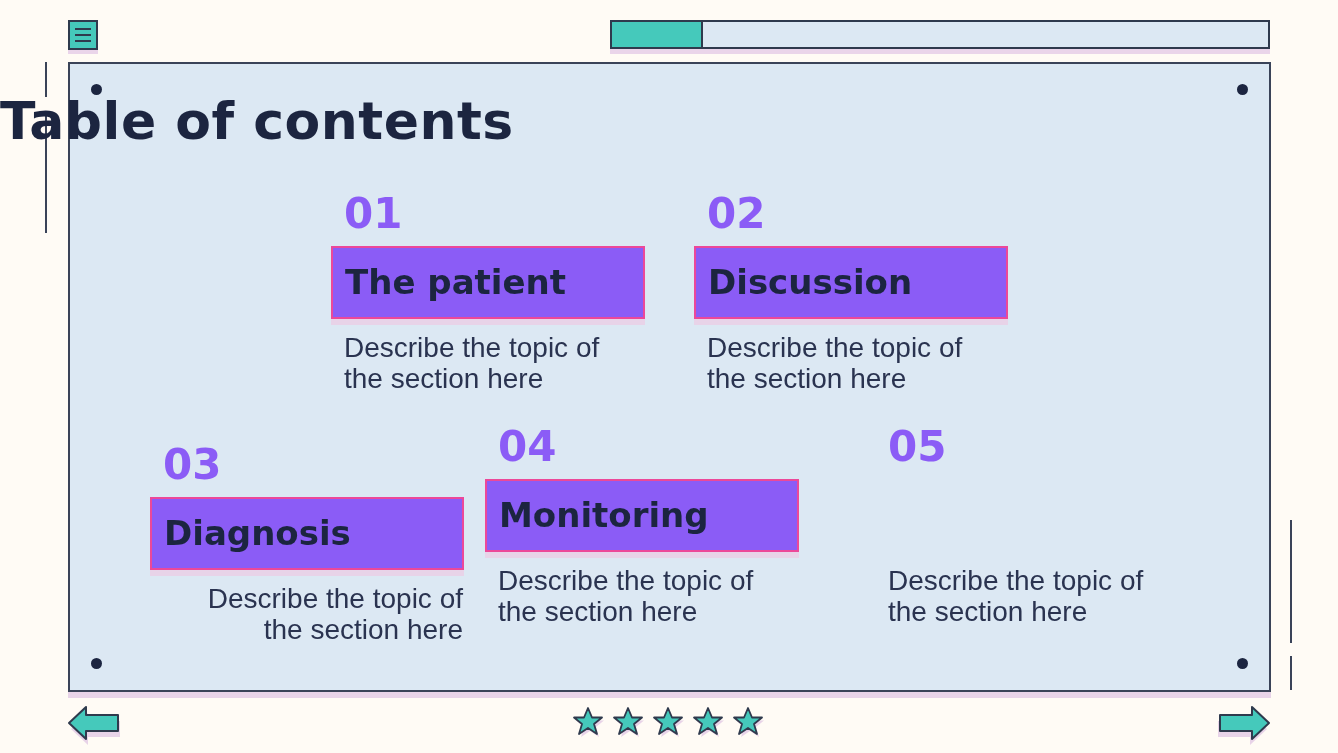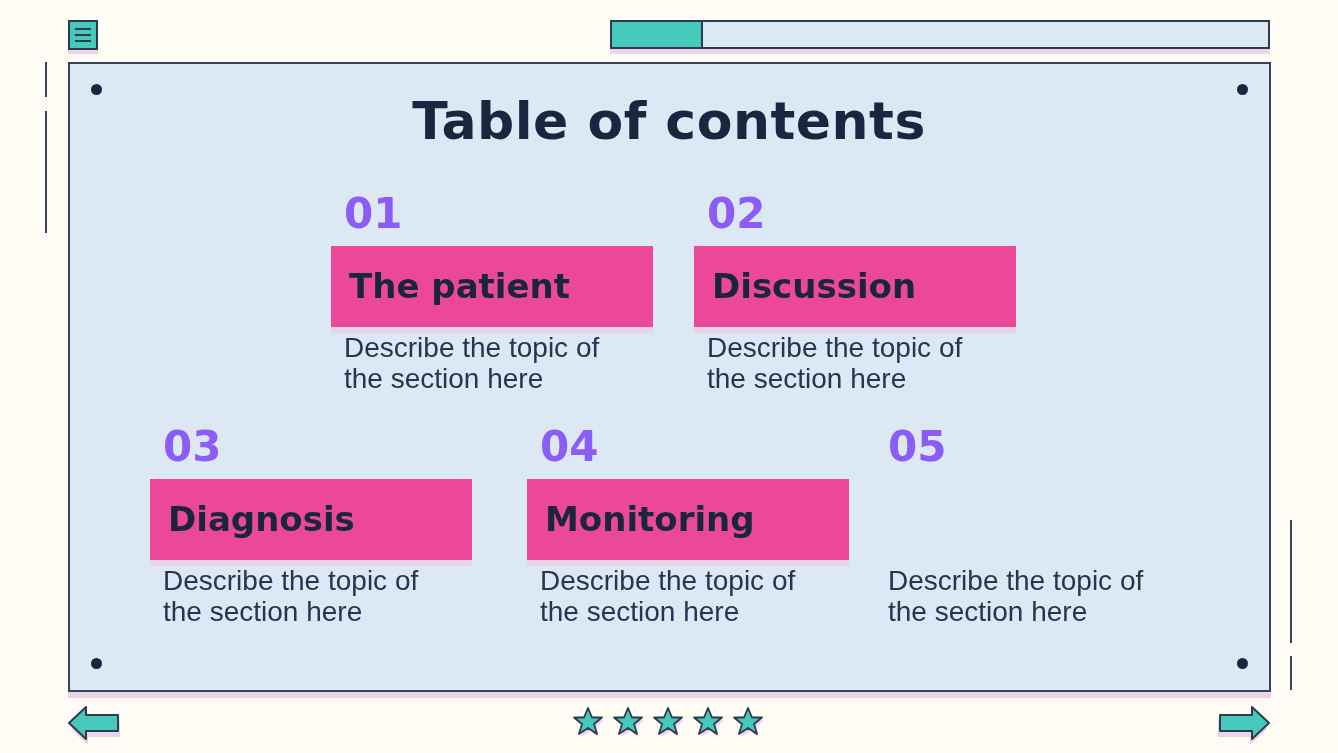--- a/index.html
+++ b/index.html
@@ -35,33 +35,33 @@
 
   
   .panel {
     left: 68px; top: 62px; width: 1199px; height: 626px;
     background: #dce8f3; border: 2px solid #3a4358;
     box-shadow: 0 6px 0 #e8d3e8;
   }
   .dot { width: 11px; height: 11px; border-radius: 50%; background: #1c2540; }
 
   .title {
-    left: 0; top: 88px; width: 1338px; text-align: center;
+    left: 0; top: 88px; width: 1338px; text-align: left;
     font-size: 52px; font-weight: bold; letter-spacing: 0.5px;
     color: #1c2540; line-height: 66px;
   }
 
   .item { width: 316px; }
   .item .num {
     position: absolute; left: 13px; top: 0;
     font-size: 42px; font-weight: bold; line-height: 50px; color: #8b5cf6;
   }
   .item .box {
     position: absolute; left: 0; top: 57px; width: 310px; height: 69px;
-    background: #ec4899; border: 6px solid #ec4899;
+    background: #8b5cf6; border: 2px solid #ec4899;
     box-shadow: 0 6px 0 #e8d3e8; cursor: pointer;
   }
   .item .box span {
     position: absolute; left: 12px; top: 14px;
     font-size: 34px; font-weight: bold; line-height: 40px; color: #1c2540;
     white-space: nowrap;
   }
   .item .desc {
     position: absolute; left: 13px; top: 143px; width: 300px;
     font-size: 28px; line-height: 31px; color: #2a3350;
@@ -109,29 +109,29 @@
 </div>
 
 <div class="abs item" style="left:694px; top:189px; height:200px;">
   <div class="num">02</div>
   <div class="box">
     <span>Discussion</span>
   </div>
   <div class="desc">Describe the topic of the section here</div>
 </div>
 
-<div class="abs item" style="left:150px; top:422px; height:200px;">
+<div class="abs item" style="left:150px; top:440px; height:200px;text-align:right;">
   <div class="num">03</div>
   <div class="box">
     <span>Diagnosis</span>
   </div>
   <div class="desc">Describe the topic of the section here</div>
 </div>
 
-<div class="abs item" style="left:527px; top:422px; height:200px;">
+<div class="abs item" style="left:485px; top:422px; height:200px;">
   <div class="num">04</div>
   <div class="box">
     <span>Monitoring</span>
   </div>
   <div class="desc">Describe the topic of the section here</div>
 </div>
 
 <div class="abs item" style="left:875px; top:422px; height:200px;">
   <div class="num">05</div>
   <div class="desc">Describe the topic of the section here</div>

